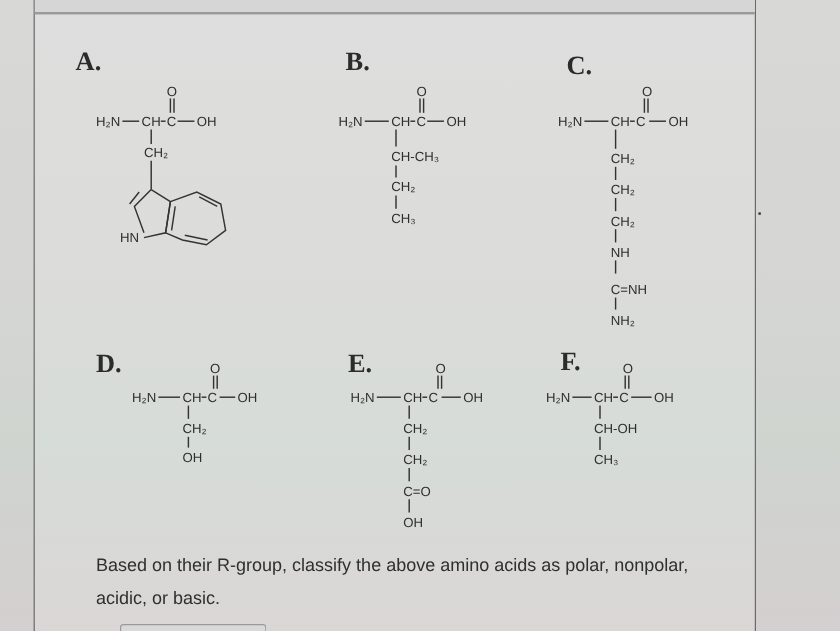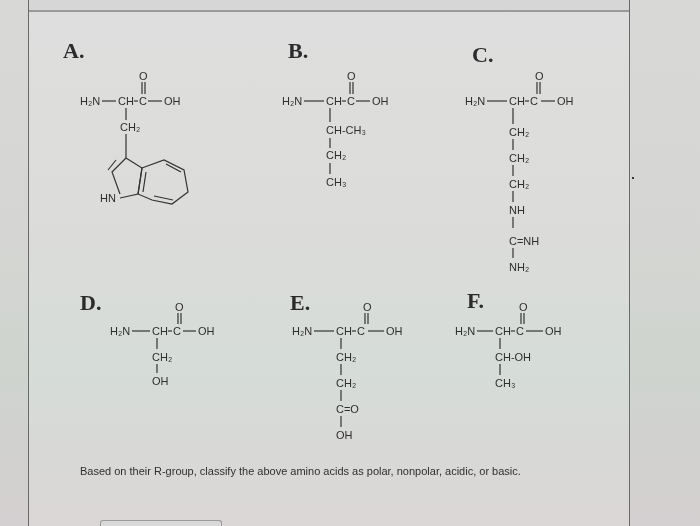--- a/index.html
+++ b/index.html
@@ -22,21 +22,21 @@
       position: absolute; font-family: "Liberation Serif", serif; font-weight: bold;
       font-size: 22px; color: #2b2b2b;
     }
     svg.mol { position: absolute; overflow: visible; }
     svg.mol text {
       font-family: "Liberation Sans", sans-serif; font-size: 11px; fill: #2e2e2e;
     }
     svg.mol line, svg.mol polyline, svg.mol polygon { stroke: #333; stroke-width: 1.2; fill: none; }
     .question {
       position: absolute; left: 80px; top: 458px; width: 540px;
-      font-size: 11px; line-height: 27px; color: #2f2f2f;
+      font-size: 15px; line-height: 27px; color: #2f2f2f;
     }
     .answer-box {
       position: absolute; left: 100px; top: 520px; width: 120px; height: 12px;
       border: 1px solid #9a9a9a; border-bottom: none; border-radius: 3px 3px 0 0;
       background: #d9d9d9;
     }
     .dot { position: absolute; width: 2px; height: 2px; background: #333; }
   </style>
 </head>
 <body>

